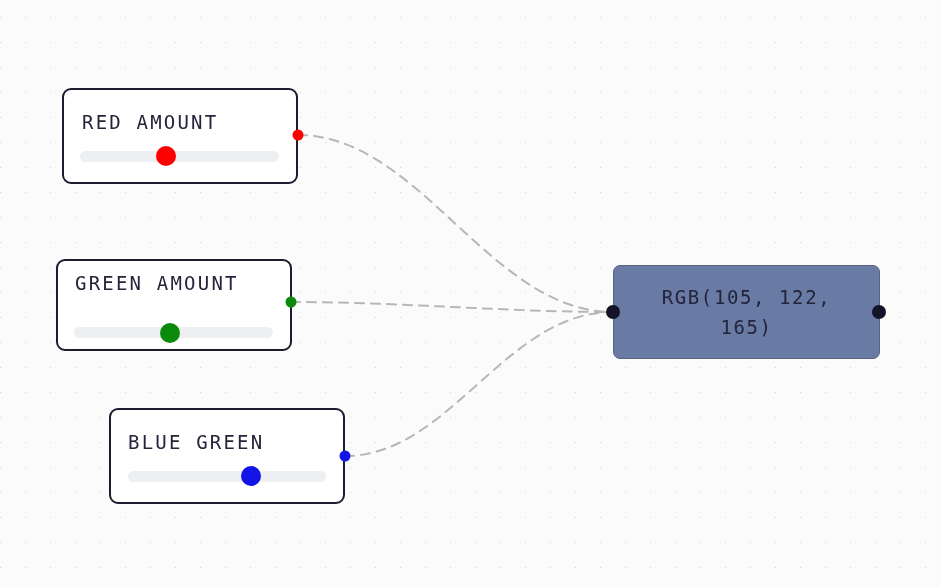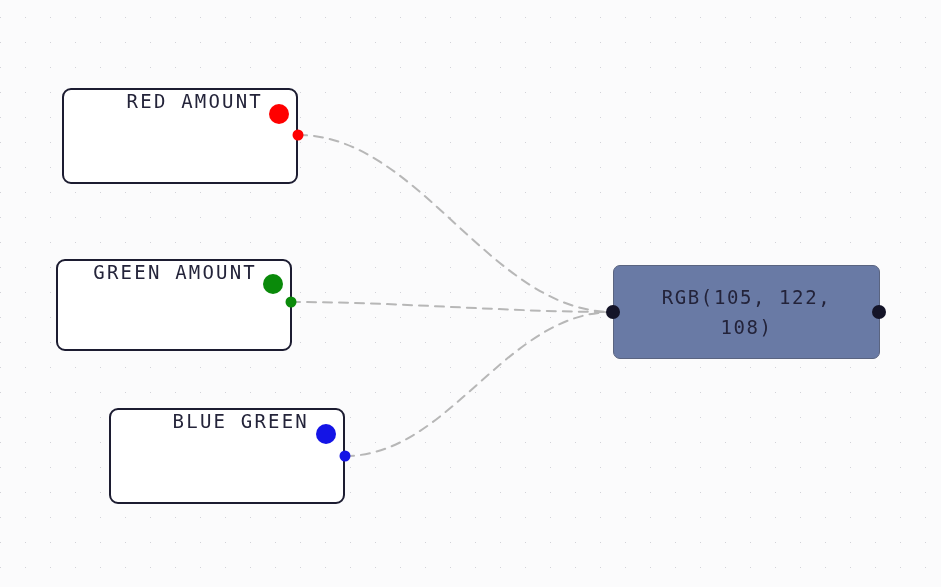--- a/index.html
+++ b/index.html
@@ -34,21 +34,22 @@
     height: 587px;
     pointer-events: none;
   }
 
   .node {
     position: absolute;
     background: #ffffff;
     border: 2px solid #1c1c31;
     border-radius: 9px;
     display: flex;
-    justify-content: flex-end;
+    flex-direction: column;
+    justify-content: center;
   }
 
   .node-title {
     font-family: "DejaVu Sans Mono", monospace;
     font-size: 19px;
     letter-spacing: 2.2px;
     color: #24243a;
     white-space: nowrap;
   }
 
@@ -152,18 +153,18 @@
 
   <div class="node" id="node-blue">
     <div class="node-title">BLUE GREEN</div>
     <div class="slider">
       <div class="slider-thumb" style="background: rgb(20, 20, 230); left: 62%;"></div>
     </div>
   </div>
   <div class="handle handle-source" id="handle-blue" style="left: 345px; top: 456px; background: rgb(20, 20, 230);"></div>
 
   <div id="node-output" style="background: rgb(105, 122, 165); border-color: rgb(90, 100, 128);">
-    <div class="output-label" style="color: rgb(35, 35, 58);">RGB(105, 122, 108)</div>
+    <div class="output-label" style="color: rgb(35, 35, 58);">RGB(105, 122, 165)</div>
   </div>
   <div class="handle handle-target" id="handle-output-in" style="left:613px; top:312px;"></div>
   <div class="handle handle-target" id="handle-output-out" style="left:879px; top:312px;"></div>
 
 </div>
 
 </body></html>

